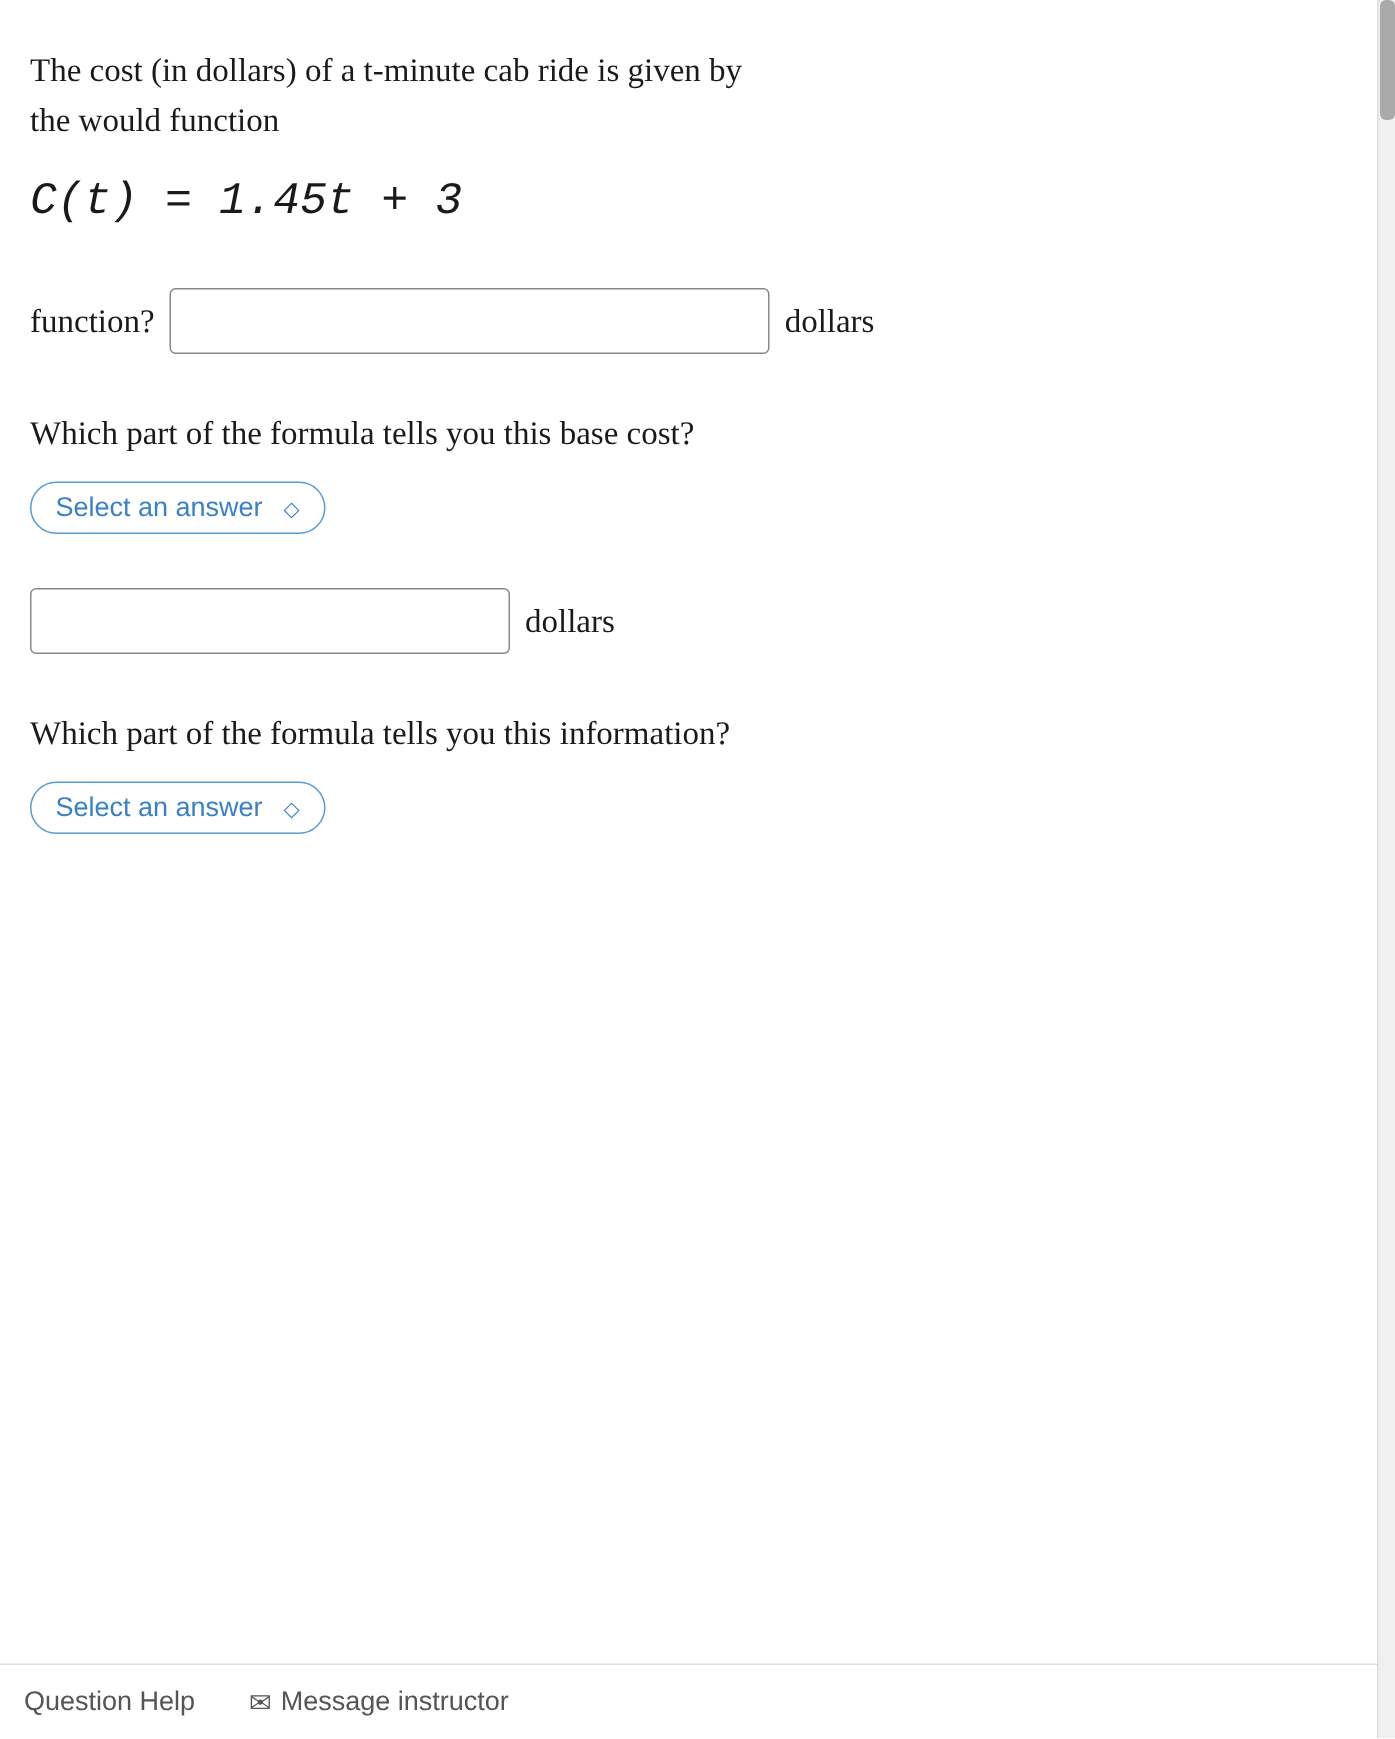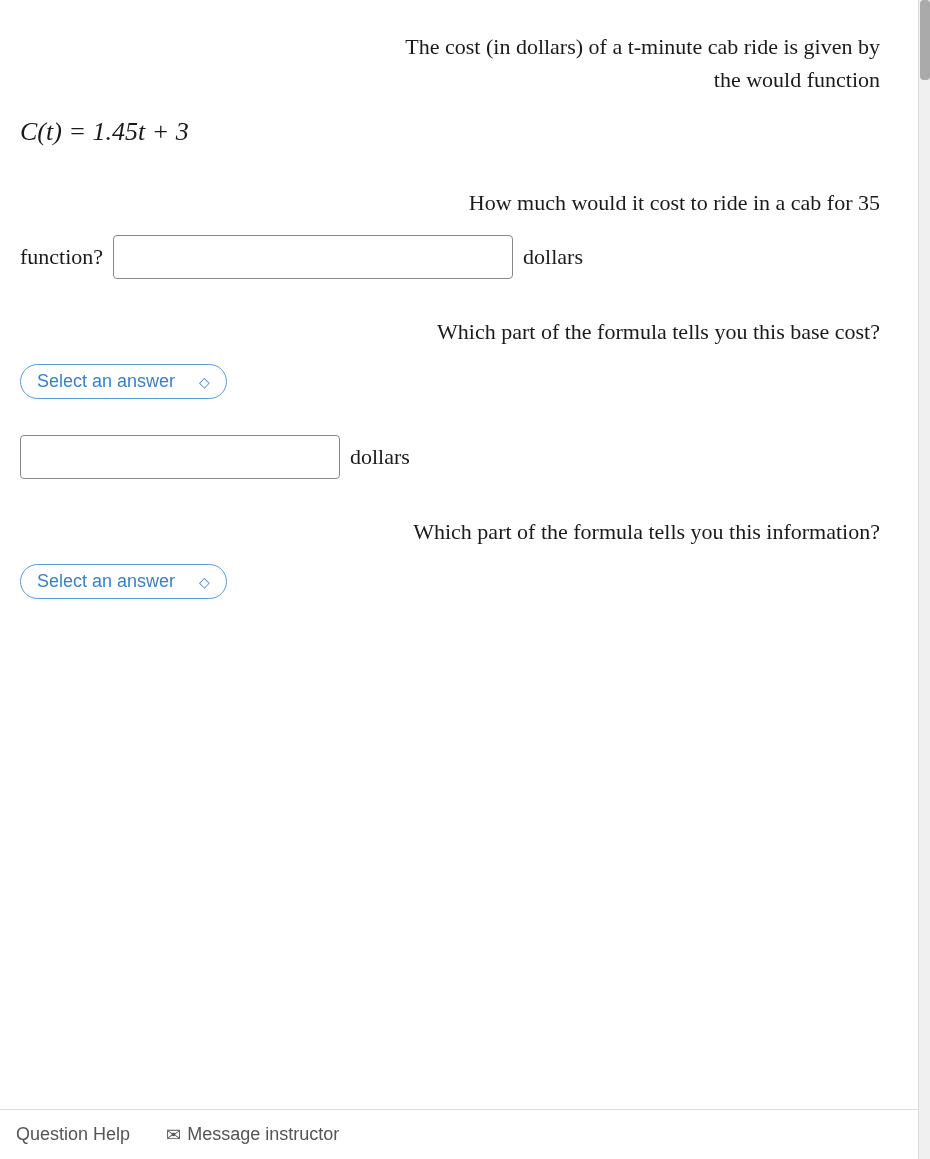--- a/index.html
+++ b/index.html
@@ -24,28 +24,27 @@
       padding-right: 20px;
     }
 
     .question-block {
       margin-bottom: 36px;
     }
 
     .question-text {
       line-height: 1.5;
       margin-bottom: 16px;
-      text-align: right;
     }
 
     .formula-line {
-      font-size: 26px;
+      font-size: 30px;
       margin: 18px 0 24px 0;
       font-style: italic;
-      font-family: Liberation Serif, serif;
+      font-family: Liberation Mono, monospace;
       line-height: 1.4;
     }
 
     .inline-input-row {
       display: flex;
       align-items: center;
       gap: 10px;
       flex-wrap: wrap;
       margin-top: 4px;
     }
@@ -74,21 +73,21 @@
     }
 
     .unit-label {
       font-size: 22px;
       color: #1a1a1a;
     }
 
     .select-answer-btn {
       display: inline-flex;
       align-items: center;
-      gap: 24px;
+      gap: 14px;
       border: 1.5px solid #5b9bd5;
       border-radius: 20px;
       padding: 6px 16px;
       background: #ffffff;
       color: #3a80c8;
       font-size: 18px;
       cursor: pointer;
       font-family: 'Arial', sans-serif;
     }
 
@@ -153,23 +152,20 @@
     <p class="question-text">
       <span>The cost (in dollars) of a t-minute cab ride is given by</span><br>
       <span>the would function</span>
     </p>
     <p class="formula-line">
       <em>C</em>(<span class="italic-t">t</span>) = 1.45<span class="italic-t">t</span> + 3
     </p>
   </div>
 
   <div class="question-block">
-    <p class="question-text">
-      <span>How much would it cost to ride in a cab for 35</span>
-    </p>
     <div class="inline-input-row">
       <span class="unit-label">function?</span>
       <input class="input-field input-wide" type="text" value="" style="">
       <span class="unit-label">dollars</span>
     </div>
   </div>
 
 
   <div class="question-block">
     <p class="question-text">Which part of the formula tells you this base cost?</p>

